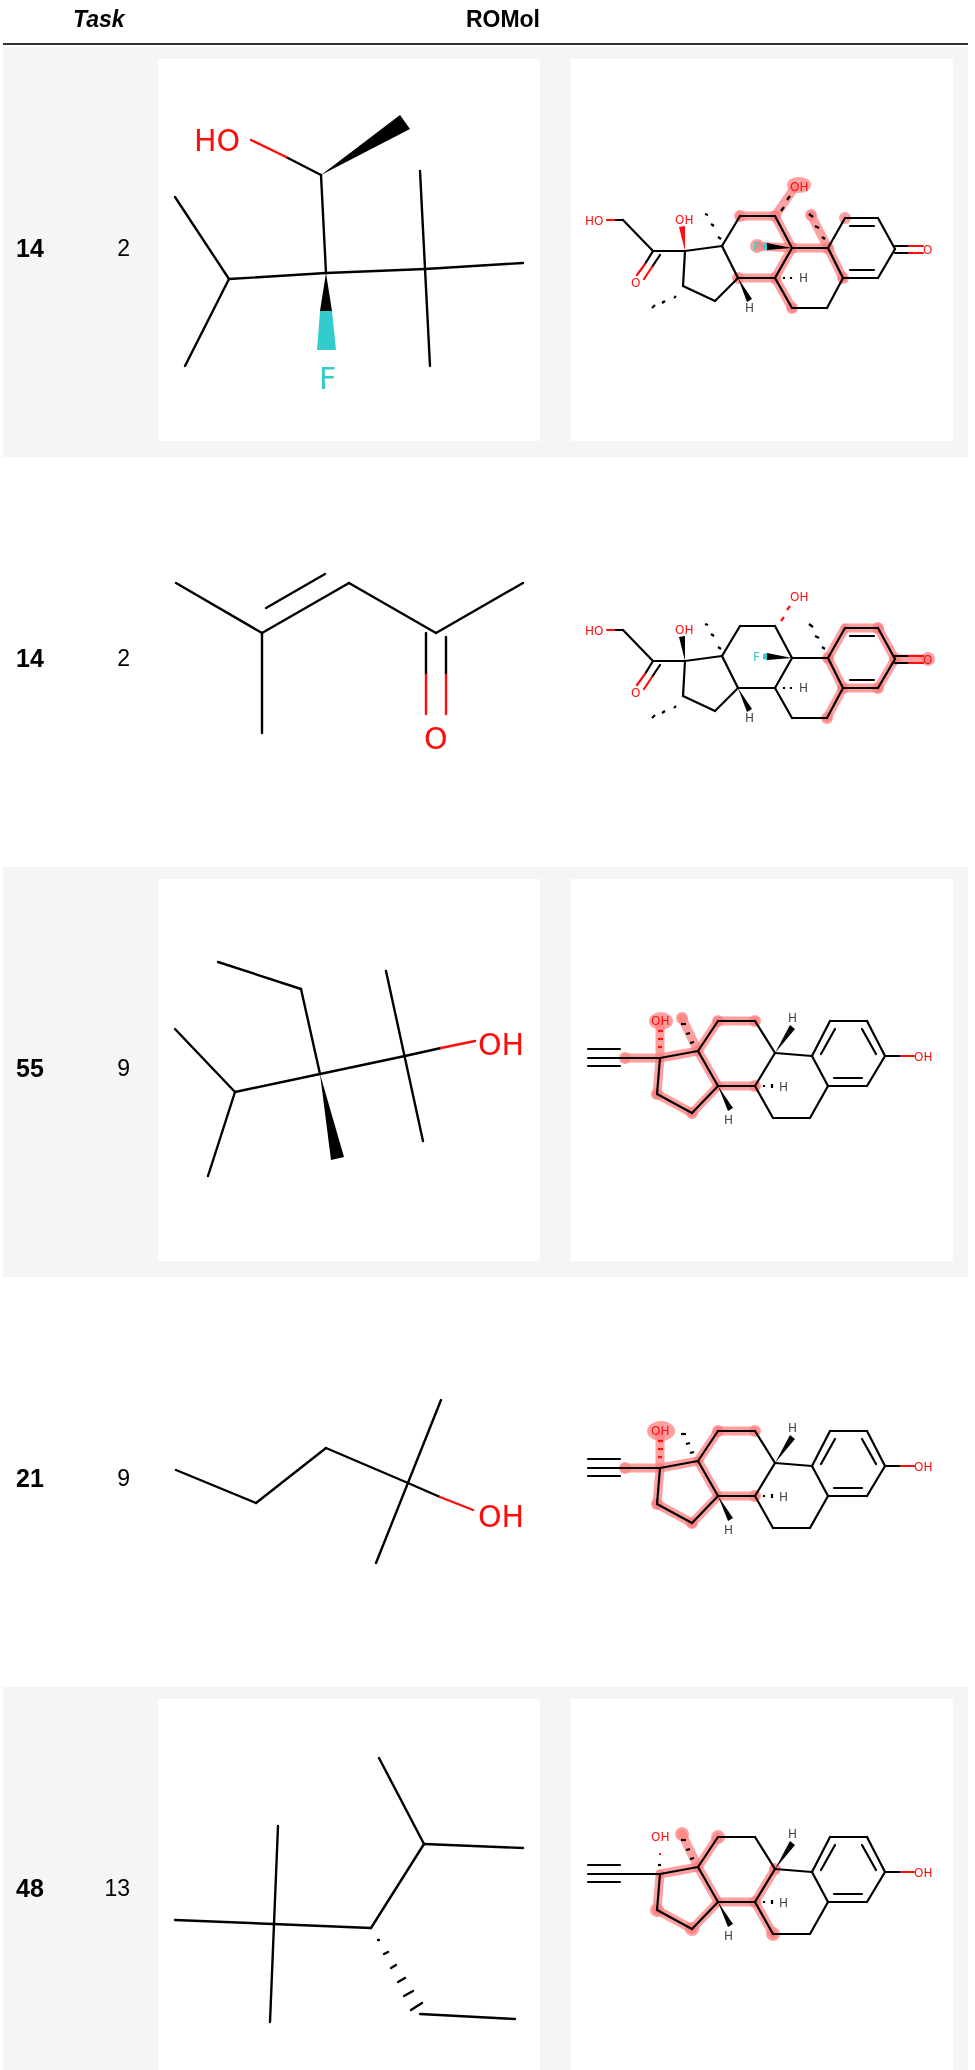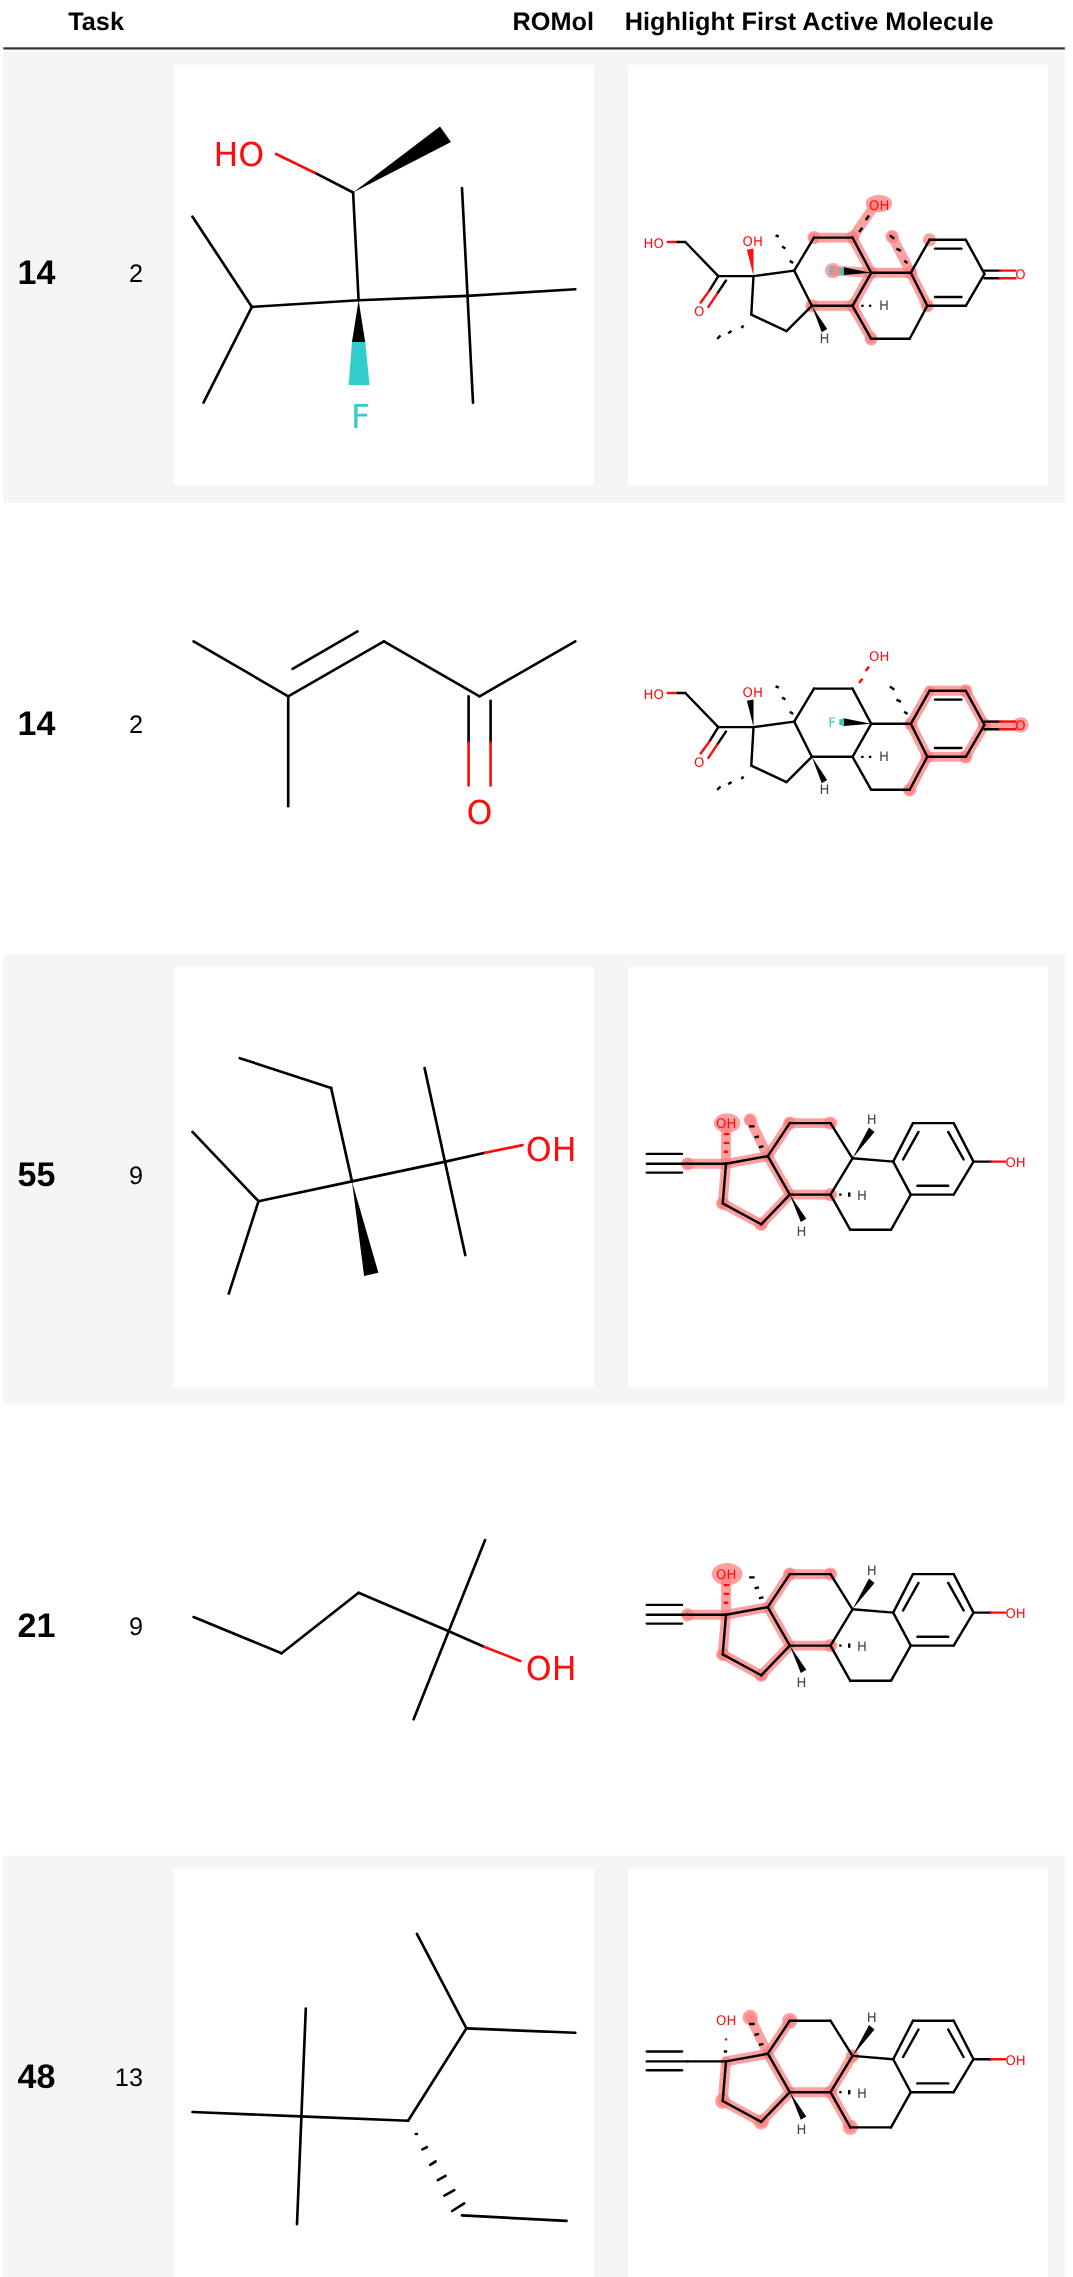--- a/index.html
+++ b/index.html
@@ -1,27 +1,27 @@
 <!DOCTYPE html>
 <html><head>
 <meta charset="utf-8">
 <style>
   html, body { margin:0; padding:0; background:#ffffff; }
   body { width:975px; height:2070px; overflow:hidden; position:relative;
          font-family:"Liberation Sans", sans-serif; color:#000; }
   .header { position:absolute; left:0; top:0; width:975px; height:45px; }
   .header .h { position:absolute; top:3px; font-weight:bold; font-size:23px; line-height:32px; }
-  .h-task { left:62px; }
+  .h-task { left:73px;font-style:italic; }
   .h-romol { right:435px; }
   .h-hl { left:568px; }
   .rule { position:absolute; left:3px; top:43px; width:965px; height:2px; background:#333; }
   .rows { position:absolute; left:3px; top:47px; width:965px; }
   .row { position:relative; height:410px; }
   .row.odd { background:#f5f5f5; }
-  .cell-index { position:absolute; left:13px; top:185px; font-weight:bold; font-size:31px; line-height:32px; }
+  .cell-index { position:absolute; left:13px; top:185px; font-weight:bold; font-size:25px; line-height:32px; }
   .cell-task { position:absolute; right:838px; top:185px; font-size:23px; line-height:32px; text-align:right; }
   .imgbox { position:absolute; top:12px; width:382px; height:382px; background:#fff; }
   .romol { left:155px; }
   .hl { left:568px; }
   .row:last-child .imgbox { height:382px; }
   svg { display:block; width:382px; height:382px; }
   .b { stroke:#000; stroke-width:2.4; stroke-linecap:round; fill:none; }
   .bs { stroke:#000; stroke-width:2.2; stroke-linecap:round; fill:none; }
   .bo { stroke:#ff0d0d; stroke-width:2.4; stroke-linecap:round; fill:none; }
   .bos { stroke:#ff0d0d; stroke-width:2.2; stroke-linecap:round; fill:none; }
@@ -30,21 +30,20 @@
   .t-gray { fill:#444; font-family:"DejaVu Sans", sans-serif; }
   .hlc { fill:#ff8080; opacity:0.75; }
   .hlb { stroke:#ff8080; stroke-width:9; stroke-linecap:round; opacity:0.75; fill:none; }
 </style>
 </head>
 <body>
 
 <div class="header">
   <div class="h h-task">Task</div>
   <div class="h h-romol">ROMol</div>
-  <div class="h h-hl">Highlight First Active Molecule</div>
   <div class="rule"></div>
 </div>
 
 <div class="rows">
 
   <div class="row odd">
     <div class="cell-index">14</div>
     <div class="cell-task">2</div>
     <div class="imgbox romol">
       <svg viewBox="0 0 382 382">

